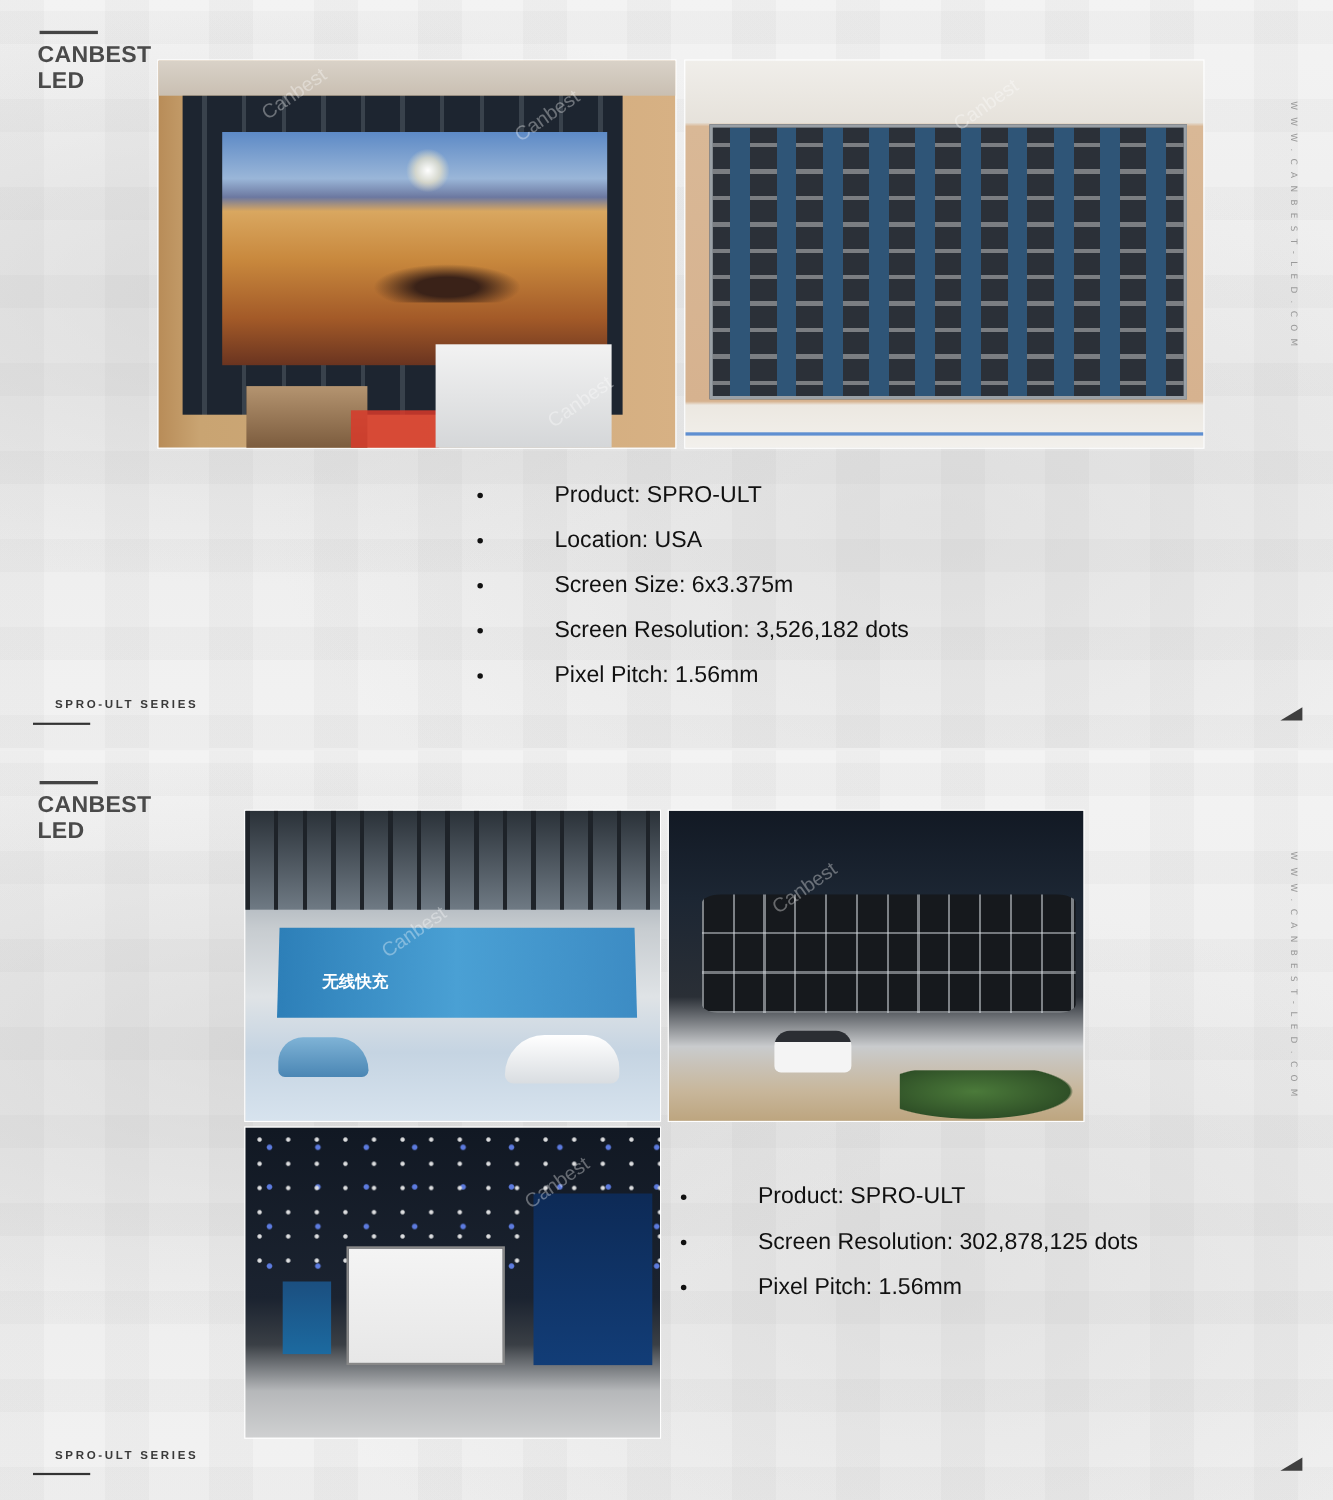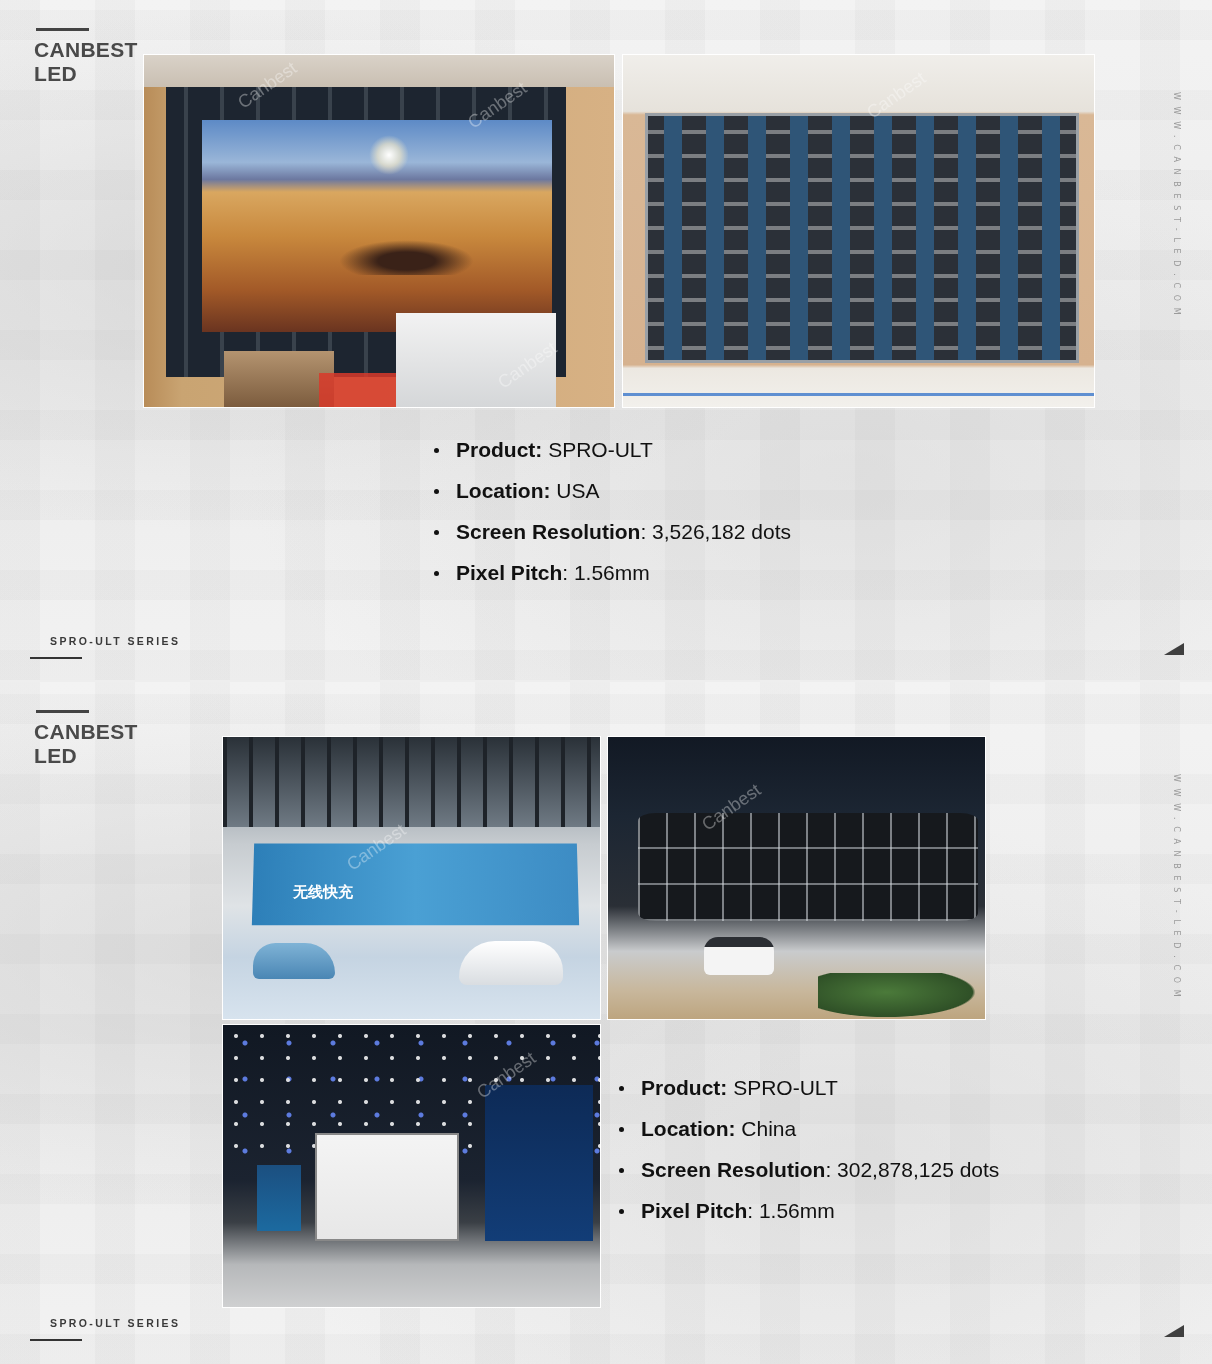--- a/index.html
+++ b/index.html
@@ -21,21 +21,21 @@
   .brand .name{font-weight:bold;font-size:21px;line-height:24px;color:#4a4a4a;letter-spacing:.3px;}
   .series{position:absolute;left:34px;font-size:10.5px;font-weight:bold;letter-spacing:2.4px;color:#3a3a3a;margin-left:16px;}
   .series-bar{position:absolute;left:30px;width:52px;height:2px;background:#333;}
   .url{position:absolute;left:1170px;width:14px;font-size:8px;color:#9a9a9a;line-height:15.2px;text-align:center;writing-mode:vertical-rl;letter-spacing:6.7px;font-family:"DejaVu Sans",sans-serif;}
   .corner{position:absolute;width:0;height:0;border-left:20px solid transparent;border-bottom:12px solid #3f3f3f;}
   .photo{position:absolute;overflow:hidden;border:1px solid #fff;box-sizing:border-box;}
   .wm{position:absolute;color:rgba(255,255,255,.35);font-size:18px;transform:rotate(-35deg);white-space:nowrap;}
   ul.specs{position:absolute;margin:0;padding:0;list-style:none;}
   ul.specs li{position:relative;font-size:21px;line-height:41px;color:#111;padding-left:23px;white-space:nowrap;}
   ul.specs li::before{content:"";position:absolute;left:1px;top:19px;width:5px;height:5px;border-radius:50%;background:#111;}
-  ul.specs b{font-weight:bold;}
+  ul.specs b{font-weight:normal;margin-left:48px;}
 
   
   .p1{left:143px;top:54px;width:472px;height:354px;background:linear-gradient(90deg,#b88c58 0%,#c9a472 8%,#d7b184 100%);}
   .p1 .ceil{position:absolute;left:0;top:0;width:100%;height:32px;background:linear-gradient(#d9d2c8,#c9bfb2);}
   .p1 .frame{position:absolute;left:22px;top:32px;width:400px;height:290px;background:repeating-linear-gradient(90deg,#1d2530 0 18px,#39424c 18px 22px,#1d2530 22px 36px);}
   .p1 .screen{position:absolute;left:58px;top:65px;width:350px;height:212px;
     background:linear-gradient(180deg,#5d8ac6 0%,#9ab6d8 20%,#6c78a0 28%,#d9a760 34%,#c8883d 55%,#a35a28 80%,#6a3420 100%);}
   .p1 .sun{position:absolute;left:225px;top:80px;width:40px;height:40px;border-radius:50%;background:radial-gradient(#fff,rgba(255,240,200,.6) 40%,rgba(255,220,150,0) 70%);}
   .p1 .horses{position:absolute;left:195px;top:185px;width:135px;height:35px;background:radial-gradient(ellipse at 50% 60%,#3a2218 30%,rgba(58,34,24,0) 70%);}
   .p1 .box{position:absolute;left:252px;top:258px;width:160px;height:96px;background:linear-gradient(#f2f2f2,#d4d6d8);}
@@ -102,20 +102,21 @@
 
   <div class="photo p2" title="Rear view of LED cabinet wall under installation">
     <div class="wall"></div>
     <div class="tape"></div>
     <span class="wm" style="left:240px;top:30px;">Canbest</span>
   </div>
 
   <ul class="specs" style="left:433px;top:429px;">
     <li><b>Product:</b><span> SPRO-ULT</span></li>
     <li><b>Location:</b><span> USA</span></li>
+    <li><b>Screen Size:</b><span> 6x3.375m</span></li>
     <li><b>Screen Resolution</b><span>: 3,526,182 dots</span></li>
     <li><b>Pixel Pitch</b><span>: 1.56mm</span></li>
   </ul>
 
   <div class="series" style="top:635px;">SPRO-ULT SERIES</div>
   <div class="series-bar" style="top:657px;"></div>
   <div class="corner" style="left:1164px;top:643px;"></div>
 </section>
 
 <section id="slide2" class="slide">
@@ -146,21 +147,20 @@
   <div class="photo p5" style="top:342px;" title="Exhibition hall with large LED billboards">
     <div class="lights"></div>
     <div class="dash2"></div>
     <div class="bill"></div>
     <div class="dash"></div>
     <span class="wm" style="left:250px;top:40px;">Canbest</span>
   </div>
 
   <ul class="specs" style="left:618px;top:385px;">
     <li><b>Product:</b><span> SPRO-ULT</span></li>
-    <li><b>Location:</b><span> China</span></li>
     <li><b>Screen Resolution</b><span>: 302,878,125 dots</span></li>
     <li><b>Pixel Pitch</b><span>: 1.56mm</span></li>
   </ul>
 
   <div class="series" style="top:635px;">SPRO-ULT SERIES</div>
   <div class="series-bar" style="top:657px;"></div>
   <div class="corner" style="left:1164px;top:643px;"></div>
 </section>
 
 </body></html>

